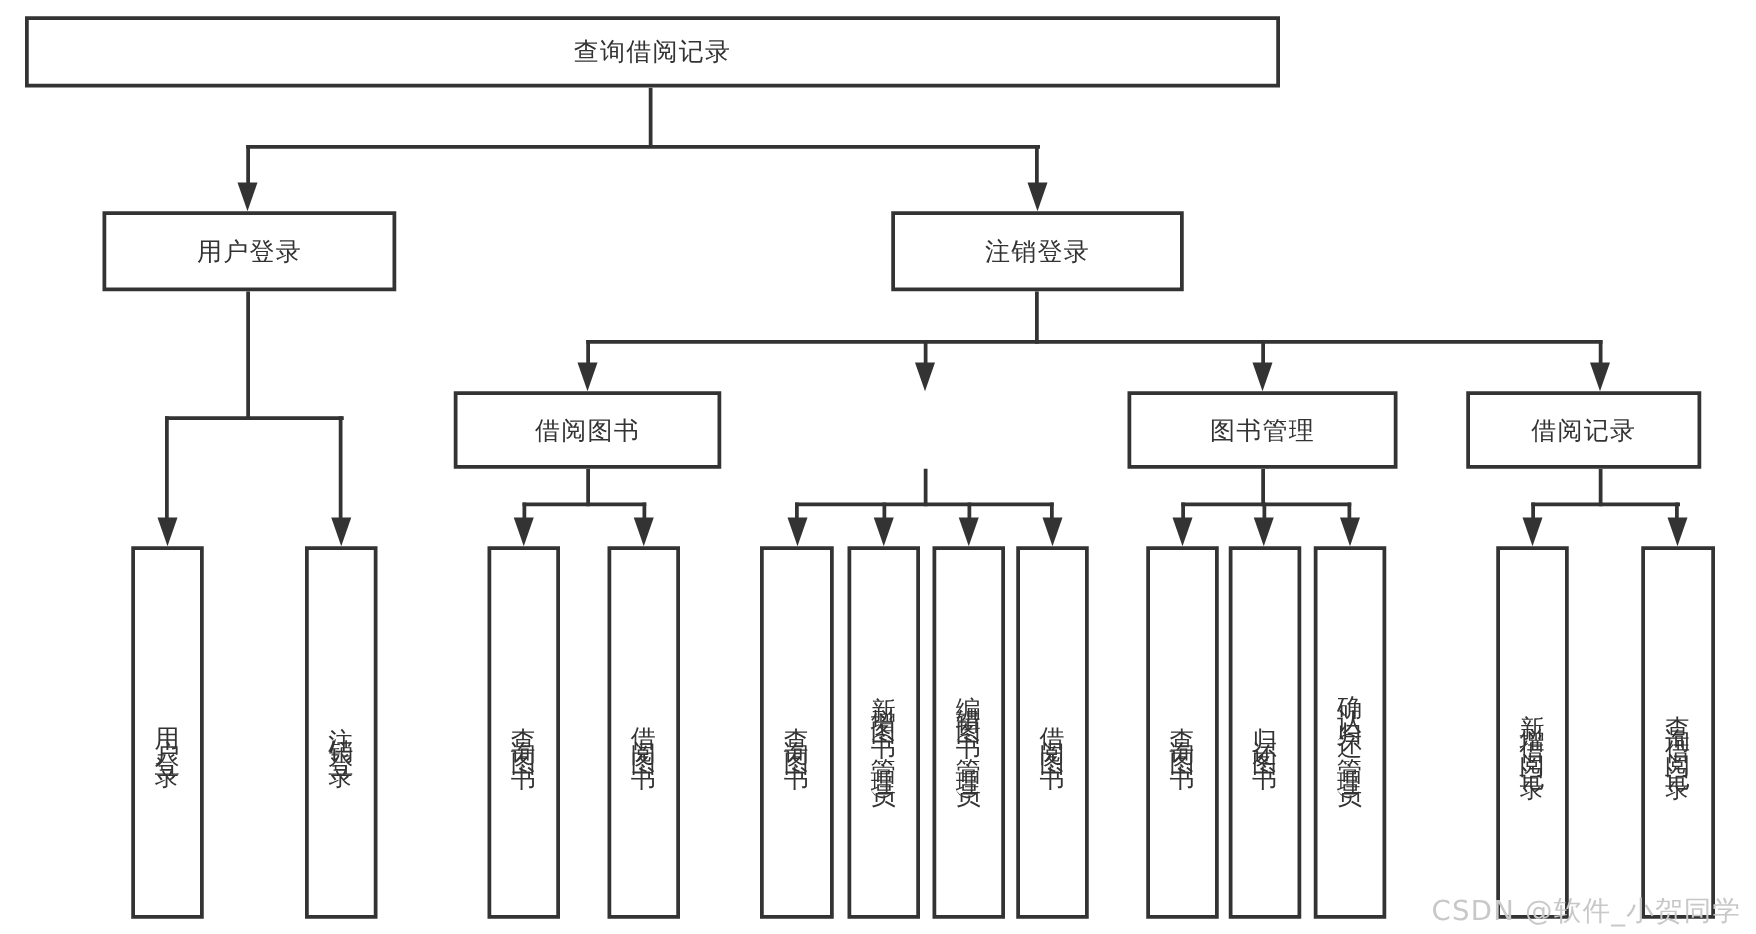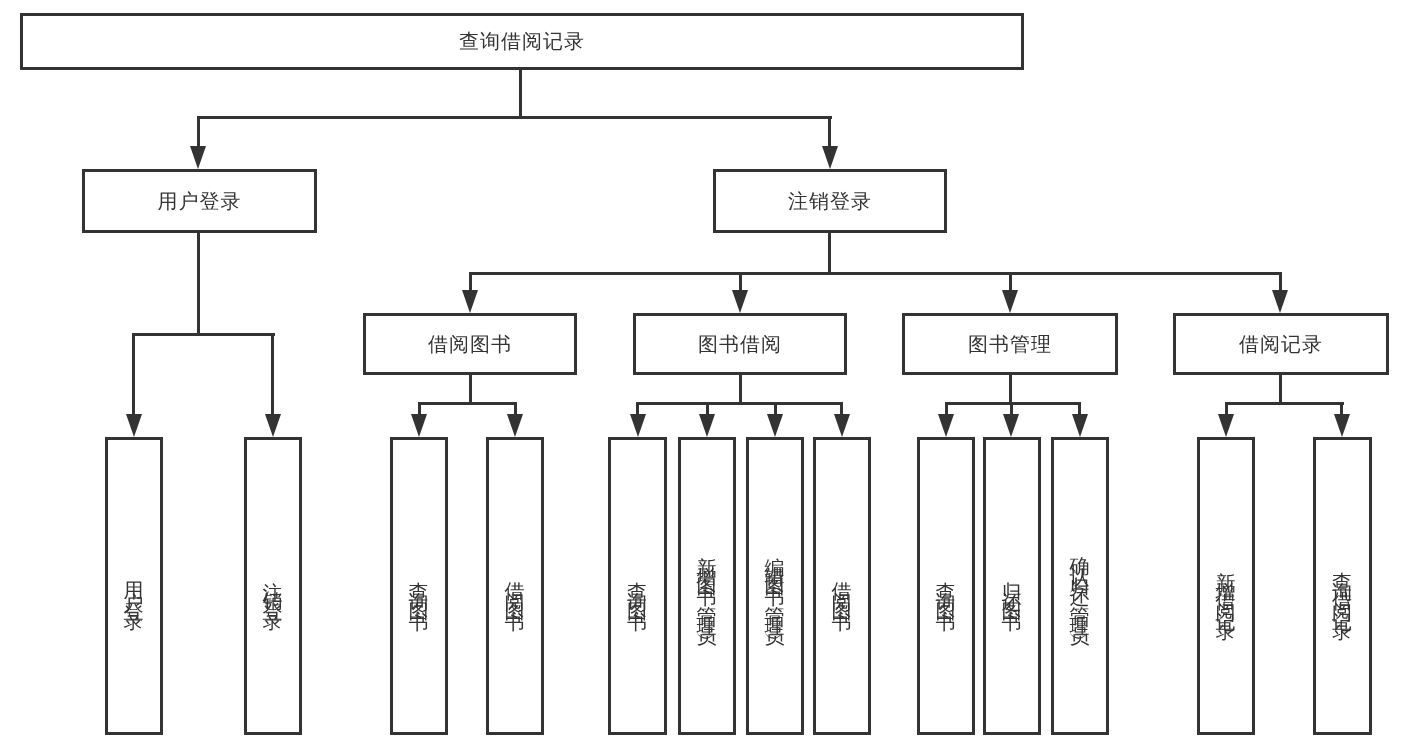--- a/index.html
+++ b/index.html
@@ -94,27 +94,24 @@
   <div class="box" style="left:82px;top:169px;width:235px;height:64px">
     <span>用户登录</span>
   </div>
   <div class="box" style="left:713px;top:169px;width:234px;height:64px">
     <span>注销登录</span>
   </div>
 
   <div class="box" style="left:363px;top:313px;width:214px;height:62px">
     <span>借阅图书</span>
   </div>
-  <div class="box" style="left:633px;top:313px;width:214px;height:62px">
-    <span>图书借阅</span>
-  </div>
   <div class="box" style="left:902px;top:313px;width:216px;height:62px">
     <span>图书管理</span>
   </div>
-  <div class="box" style="left:1173px;top:313px;width:216px;height:62px">
+  <div class="box" style="left:1173px;top:313px;width:188px;height:62px">
     <span>借阅记录</span>
   </div>
 
   <div class="vbox" style="left:105px">
     <span class="vtext">用户登录</span>
   </div>
   <div class="vbox" style="left:244px">
     <span class="vtext">注销登录</span>
   </div>
   <div class="vbox" style="left:390px">
@@ -144,13 +141,14 @@
   <div class="vbox" style="left:1051px">
     <span class="vtext">确认归还（管理员）</span>
   </div>
   <div class="vbox" style="left:1197px">
     <span class="vtext">新增借阅记录</span>
   </div>
   <div class="vbox" style="left:1313px;width:59px">
     <span class="vtext">查询借阅记录</span>
   </div>
 
+  <div class="watermark">CSDN @软件_小贺同学</div>
 </div>
 
 </body></html>

